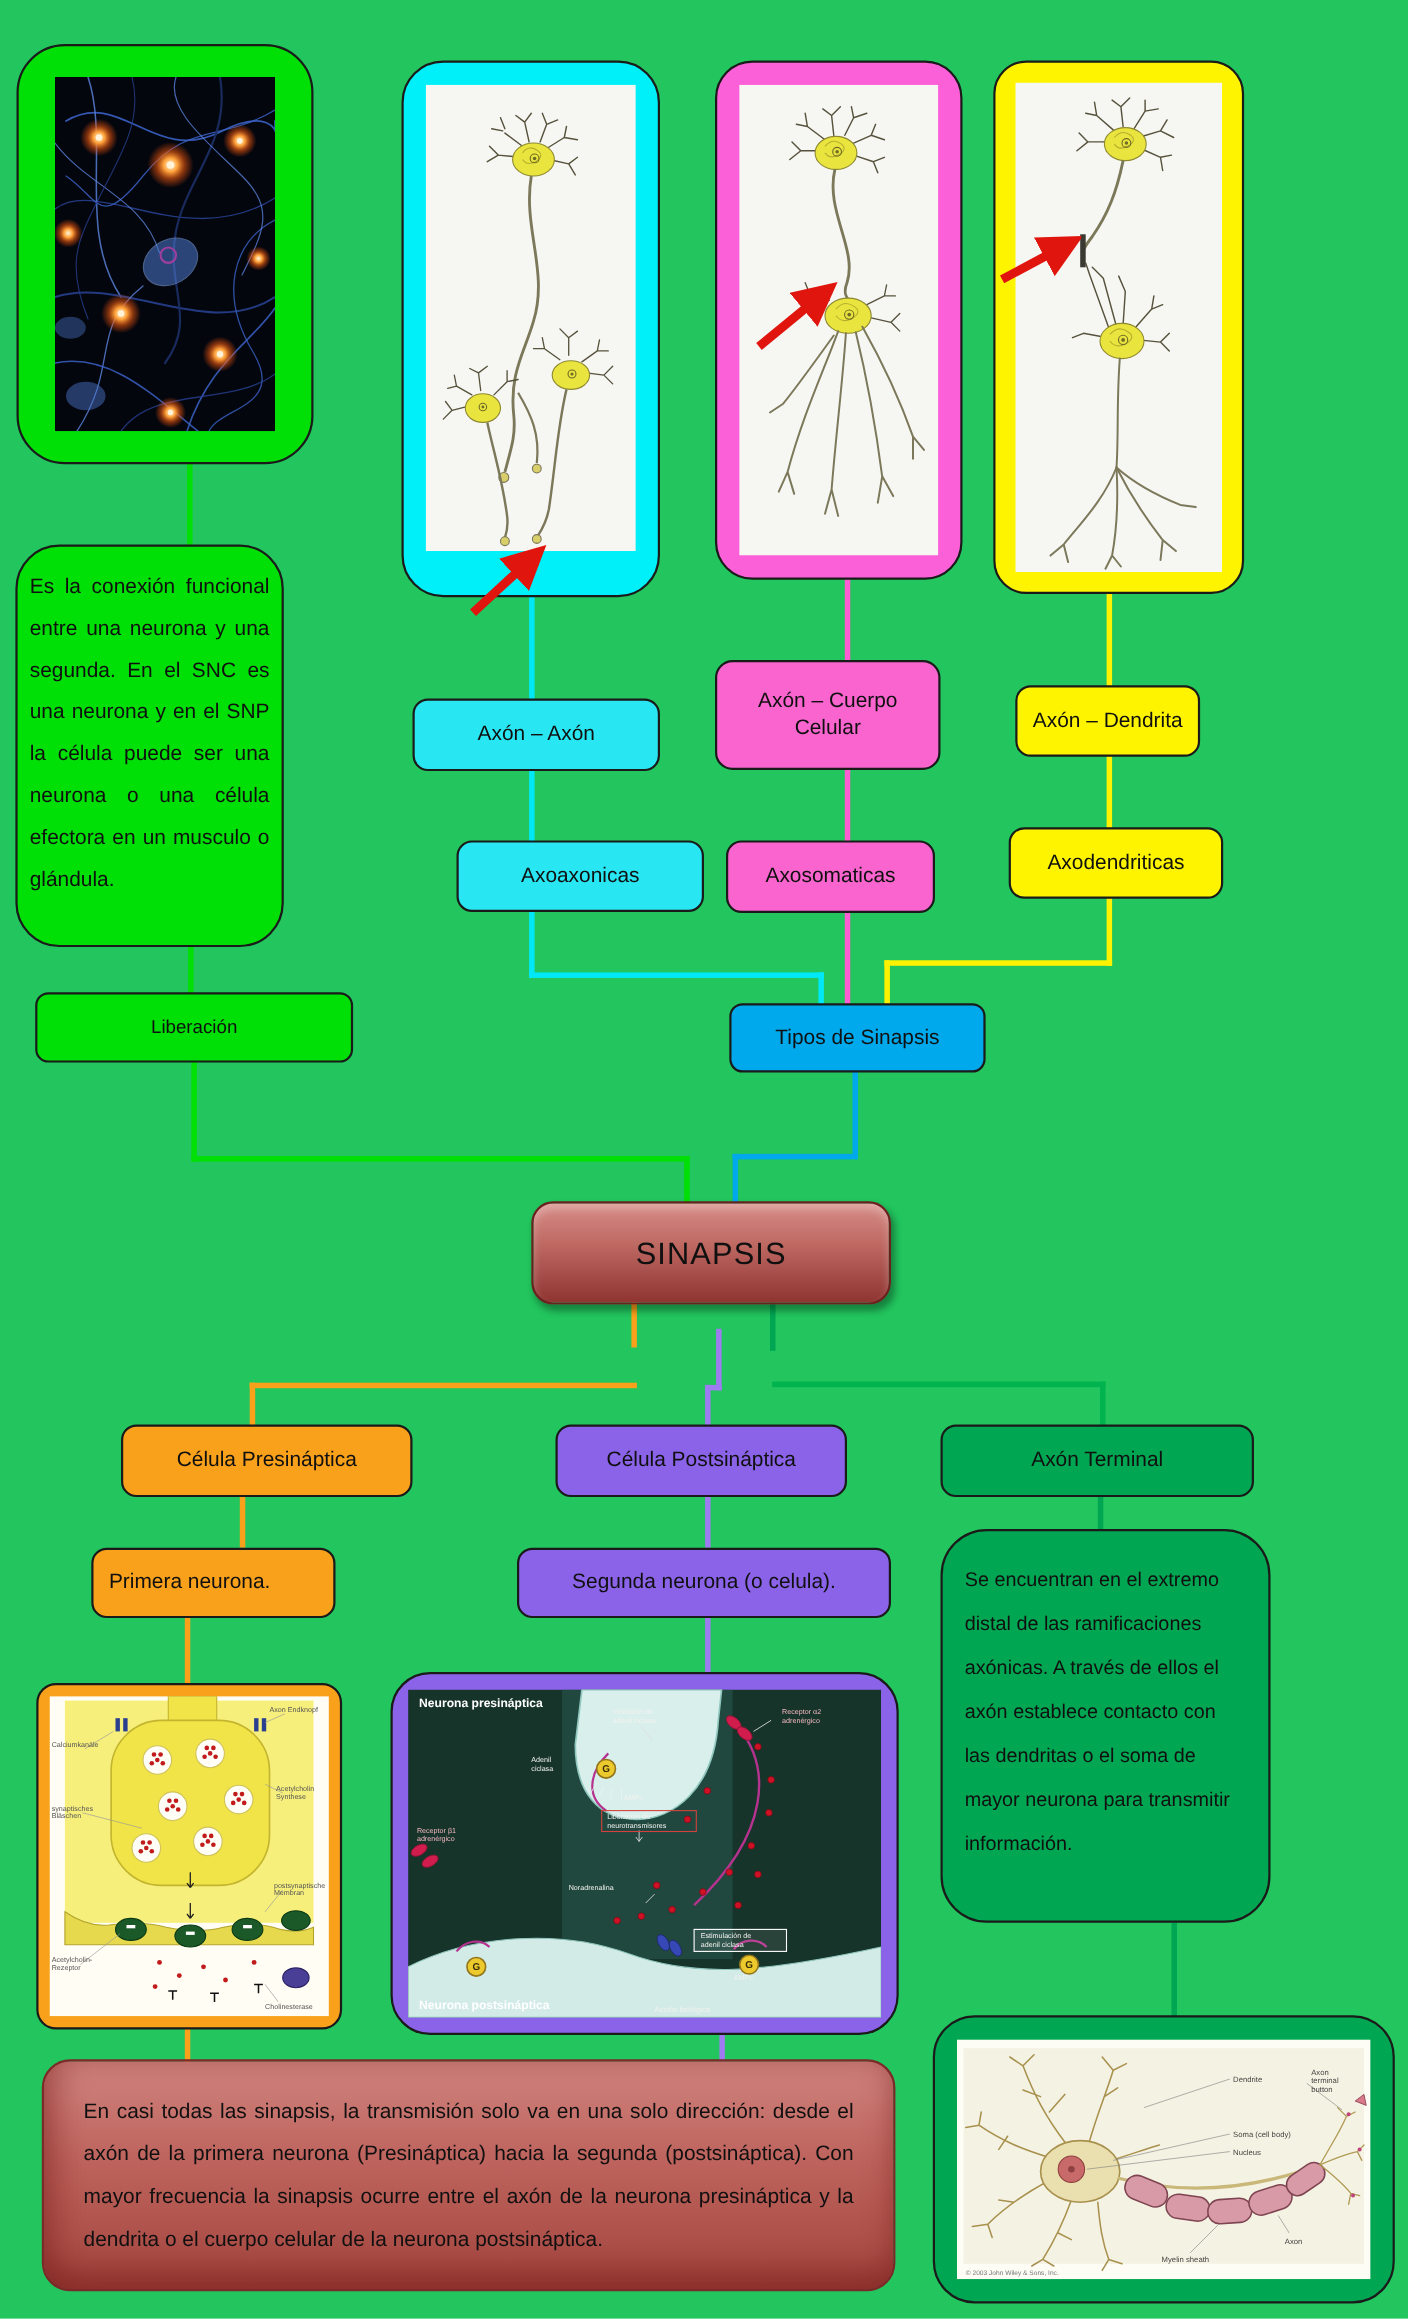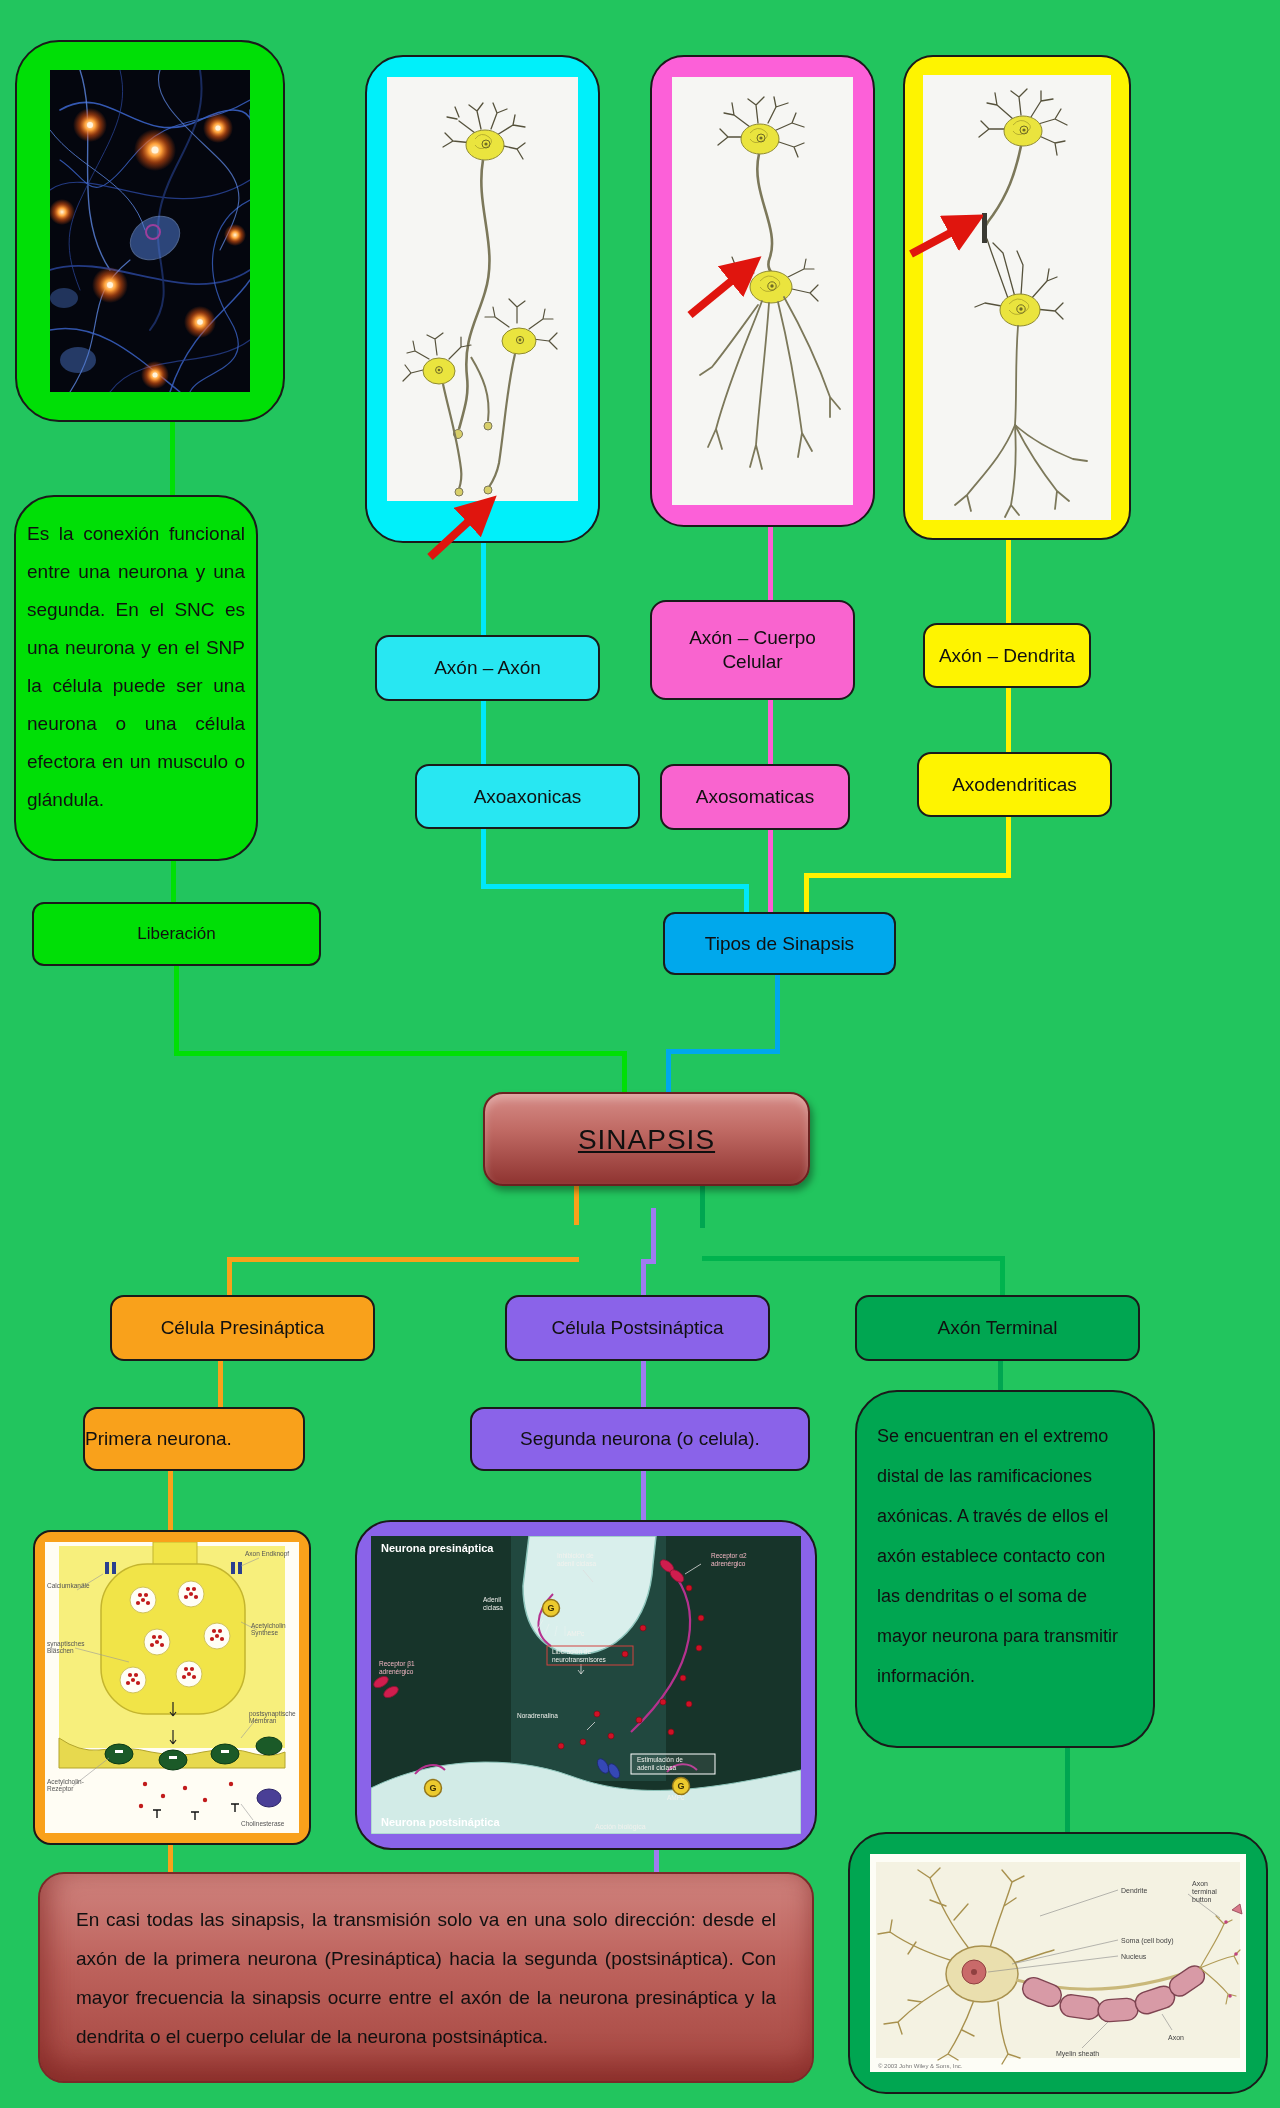--- a/index.html
+++ b/index.html
@@ -7,21 +7,21 @@
           font-family:"Liberation Sans", sans-serif;color:#101010;}
   .ln{position:absolute;z-index:1;}
   .bx{position:absolute;z-index:2;border:2px solid #1a1a1a;display:flex;align-items:center;
       justify-content:center;text-align:center;font-size:19px;line-height:1.25;box-sizing:border-box;}
   .img{position:absolute;z-index:3;}
   .arrow{position:absolute;z-index:6;}
   .txtbox{display:block;text-align:justify;}
   .sinapsis{background:linear-gradient(180deg,#d68c87 0%,#c06a64 40%,#8f3431 100%);
             border:2px solid #6a2220;border-radius:20px;
             box-shadow:3px 5px 7px rgba(0,0,0,.35), inset 0 5px 8px rgba(255,255,255,.28);
-            font-size:28px;letter-spacing:1px;text-decoration:underline;}
+            font-size:28px;letter-spacing:1px;}
   .redbox{background:linear-gradient(180deg,#d0837e 0%,#bd625c 45%,#a4453f 100%);
           border:2px solid #7a2a28;border-radius:26px;
           box-shadow:inset 0 -16px 26px rgba(120,30,28,.5), inset 14px 0 24px rgba(130,40,35,.3);}
   svg text{font-family:"Liberation Sans", sans-serif;}
 </style>
 </head>
 <body>
 
 <div class="canvas">
 
@@ -292,21 +292,21 @@
   <div class="bx" style="left:110px;top:1295px;width:265px;height:66px;background:#f9a11b;border-radius:14px;">
     <span>Célula Presináptica</span>
   </div>
   <div class="bx" style="left:505px;top:1295px;width:265px;height:66px;background:#8a63e9;border-radius:14px;">
     <span>Célula Postsináptica</span>
   </div>
   <div class="bx" style="left:855px;top:1295px;width:285px;height:66px;background:#00a651;border-radius:14px;">
     <span>Axón Terminal</span>
   </div>
 
-  <div class="bx" style="left:83px;top:1407px;width:222px;height:64px;background:#f9a11b;border-radius:14px;justify-content:flex-start;text-align:left;">
+  <div class="bx" style="left:83px;top:1407px;width:222px;height:64px;background:#f9a11b;border-radius:14px;justify-content:flex-start;padding-left:14px;text-align:left;">
     <span>Primera neurona.</span>
   </div>
   <div class="bx" style="left:470px;top:1407px;width:340px;height:64px;background:#8a63e9;border-radius:14px;">
     <span>Segunda neurona (o celula).</span>
   </div>
 
   <div class="bx" style="left:855px;top:1390px;width:300px;height:358px;background:#00a651;border-radius:42px;padding:24px 20px;align-items:flex-start;">
     <div class="txtbox" style="font-size:18px;line-height:40px;text-align:left;">Se encuentran en el extremo distal de las ramificaciones axónicas. A través de ellos el axón establece contacto con las dendritas o el soma de mayor neurona para transmitir información.</div>
   </div>
 

